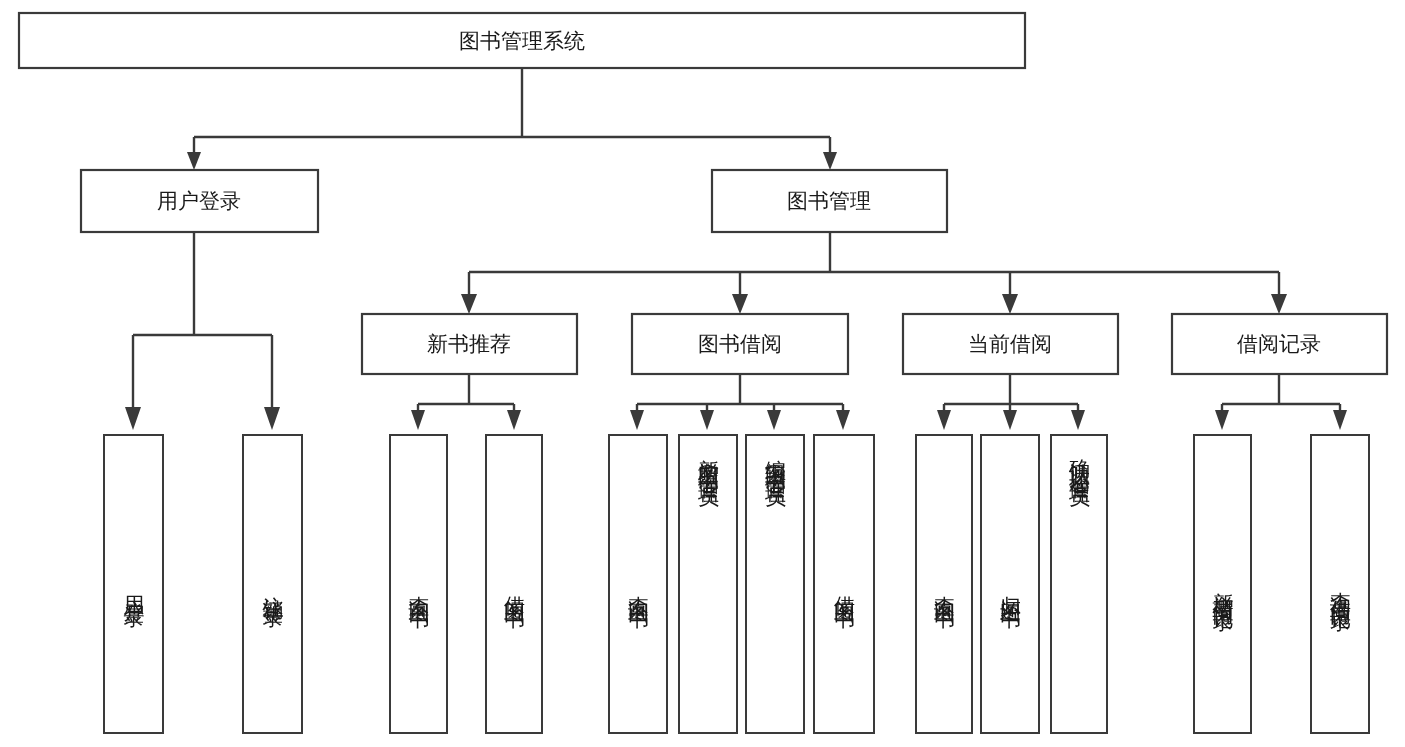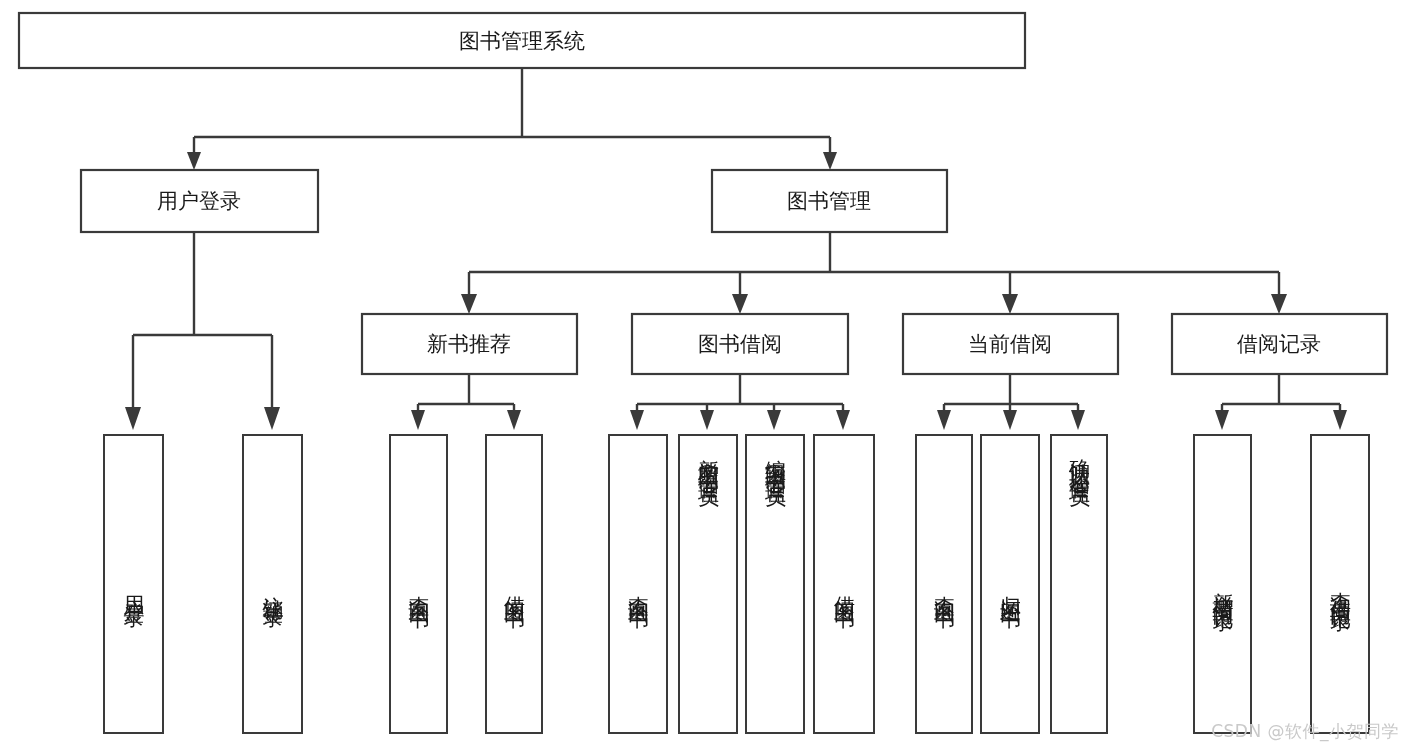--- a/index.html
+++ b/index.html
@@ -247,15 +247,14 @@
   </div>
 
   <div class="leaf-box" style="left:1193px; top:434px; width:59px; height:300px;">
     <span class="leaf-text centered">新增借阅记录</span>
   </div>
 
   <div class="leaf-box" style="left:1310px; top:434px; width:60px; height:300px;">
     <span class="leaf-text centered">查询借阅记录</span>
   </div>
 
-  <div class="watermark">CSDN @软件_小贺同学</div>
 
 </div>
 
 </body></html>

